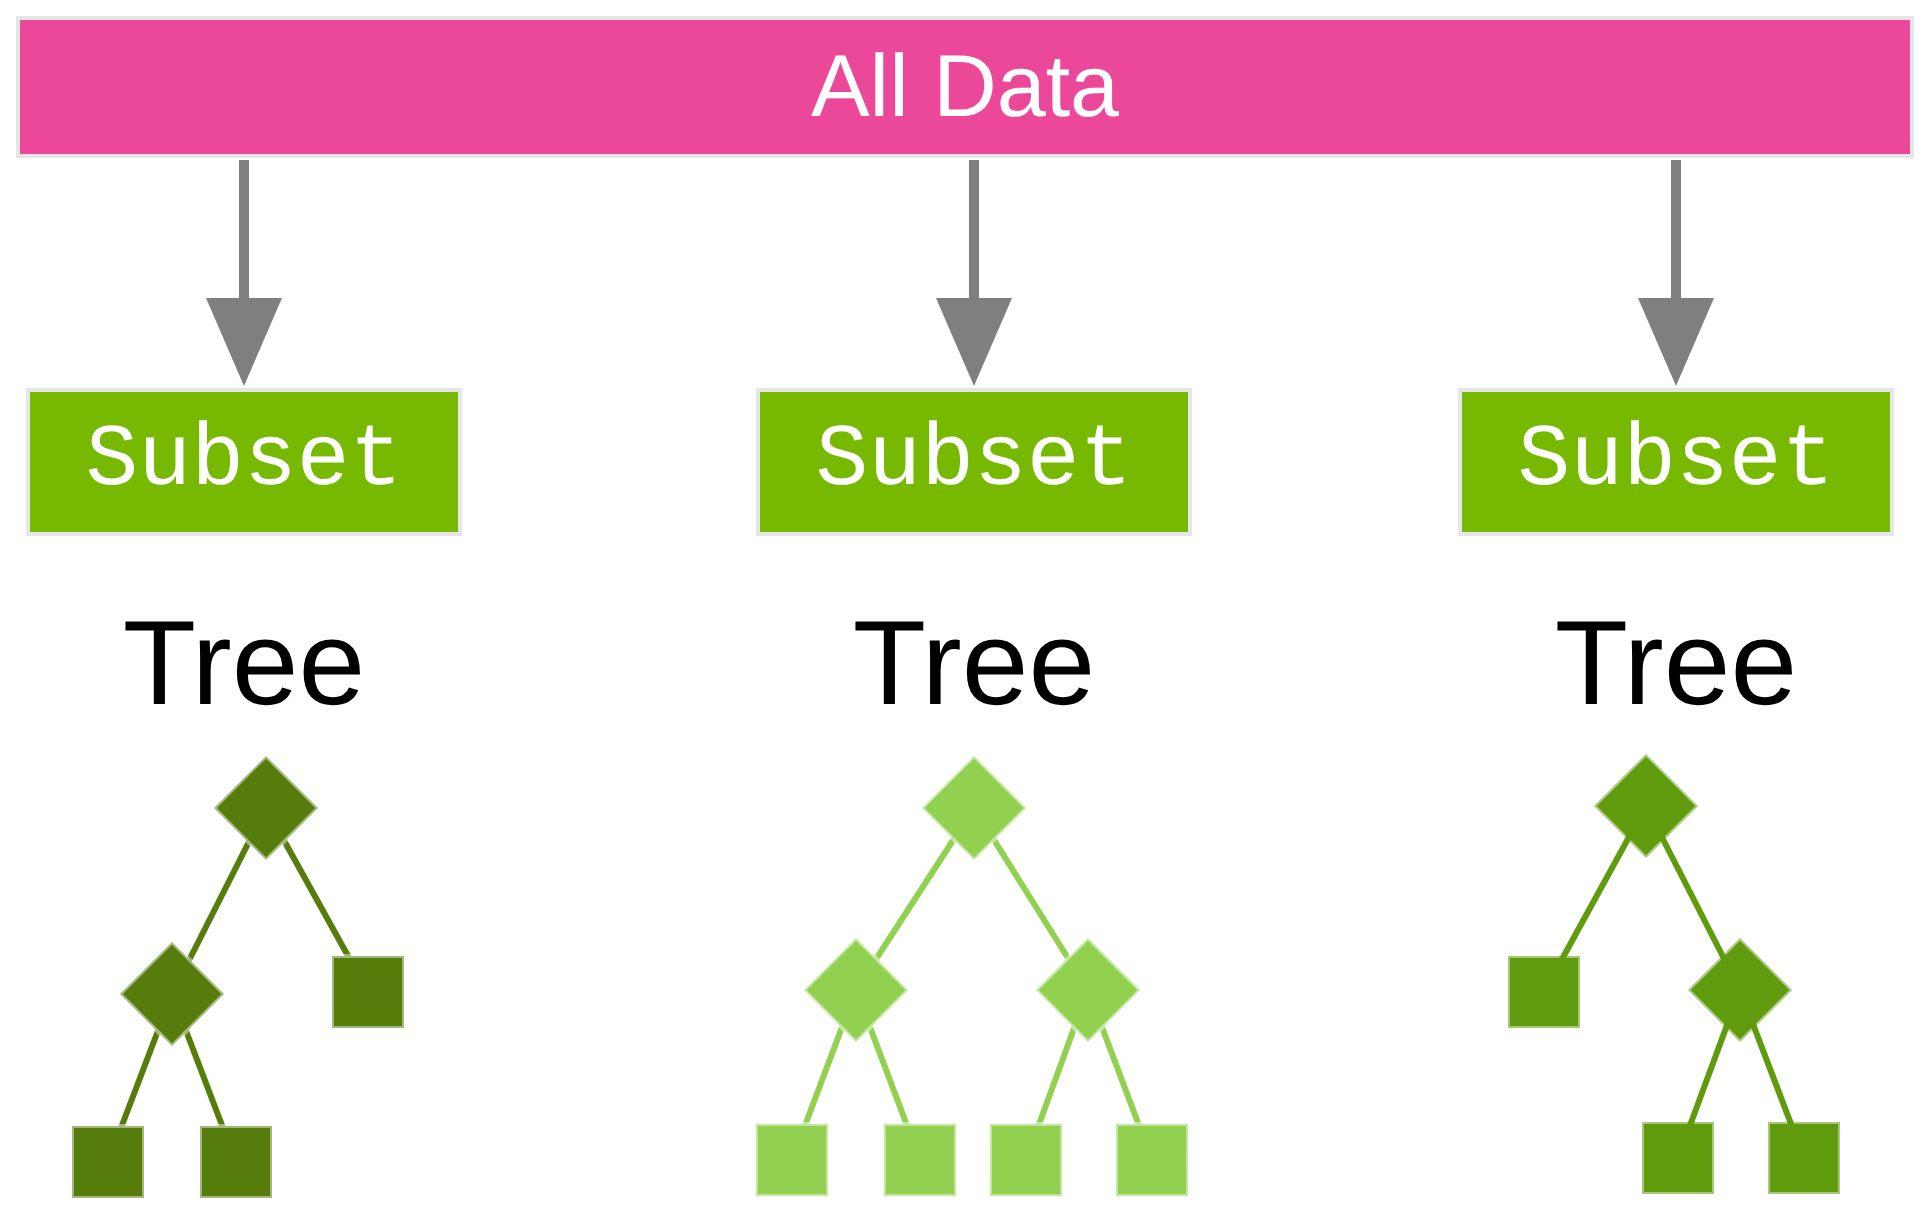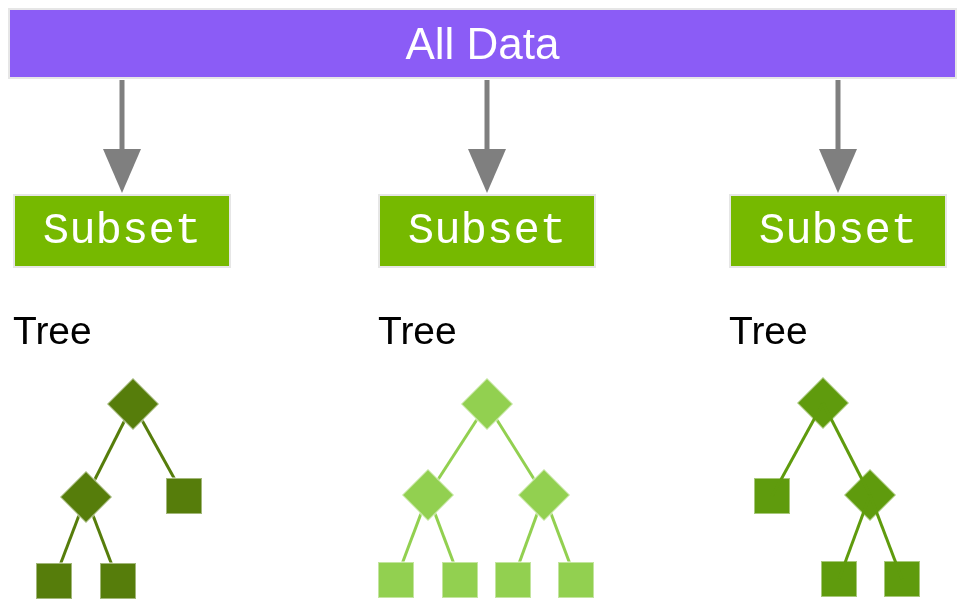--- a/index.html
+++ b/index.html
@@ -25,22 +25,22 @@
     top:194px;width:218px;height:74px;
     font-size:44px;
     font-family:Liberation Mono, monospace;
   }
   .subset.pos-0{left:13px;}
   .subset.pos-1{left:378px;}
   .subset.pos-2{left:729px;}
   .tree-label{
     position:absolute;
     top:308px;width:218px;height:46px;
-    display:flex;align-items:center;
-    color:#000000;font-size:39px;
+    display:flex;align-items:center;justify-content:center;
+    color:#000000;font-size:60px;
   }
   .tree-label.pos-0{left:13px;}
   .tree-label.pos-1{left:378px;}
   .tree-label.pos-2{left:729px;}
   .diagram-svg{
     position:absolute;left:0;top:0;width:965px;height:605px;
   }
 </style>
 </head>
 <body>
@@ -80,21 +80,21 @@
       <rect x="754" y="478" width="36" height="36" fill="#5F9B0D" stroke="rgba(255,255,255,0.45)" stroke-width="2"></rect>
       <polygon points="870,469 896,495 870,521 844,495" fill="#5F9B0D" stroke="rgba(255,255,255,0.45)" stroke-width="2"></polygon>
       <rect x="821" y="561" width="36" height="36" fill="#5F9B0D" stroke="rgba(255,255,255,0.45)" stroke-width="2"></rect>
       <rect x="884" y="561" width="36" height="36" fill="#5F9B0D" stroke="rgba(255,255,255,0.45)" stroke-width="2"></rect>
       <line x1="823" y1="403" x2="772" y2="496" stroke="#5F9B0D" stroke-width="3"></line>
       <line x1="823" y1="403" x2="870" y2="495" stroke="#5F9B0D" stroke-width="3"></line>
       <line x1="870" y1="495" x2="839" y2="579" stroke="#5F9B0D" stroke-width="3"></line>
       <line x1="870" y1="495" x2="902" y2="579" stroke="#5F9B0D" stroke-width="3"></line>
     </svg>
 
-  <div class="green-box banner" style="background: #8b5cf6; border-color: rgb(230, 230, 230); color: rgb(255, 255, 255);">
+  <div class="green-box banner" style="background: #ec4899; border-color: rgb(230, 230, 230); color: rgb(255, 255, 255);">
     <span>All Data</span>
   </div>
 
   <div class="green-box subset pos-0" style="background: rgb(118, 185, 0); border-color: rgb(230, 230, 230); color: rgb(255, 255, 255);">
     <span>Subset</span>
   </div>
   <div class="green-box subset pos-1" style="background: rgb(118, 185, 0); border-color: rgb(230, 230, 230); color: rgb(255, 255, 255);">
     <span>Subset</span>
   </div>
   <div class="green-box subset pos-2" style="background: rgb(118, 185, 0); border-color: rgb(230, 230, 230); color: rgb(255, 255, 255);">

